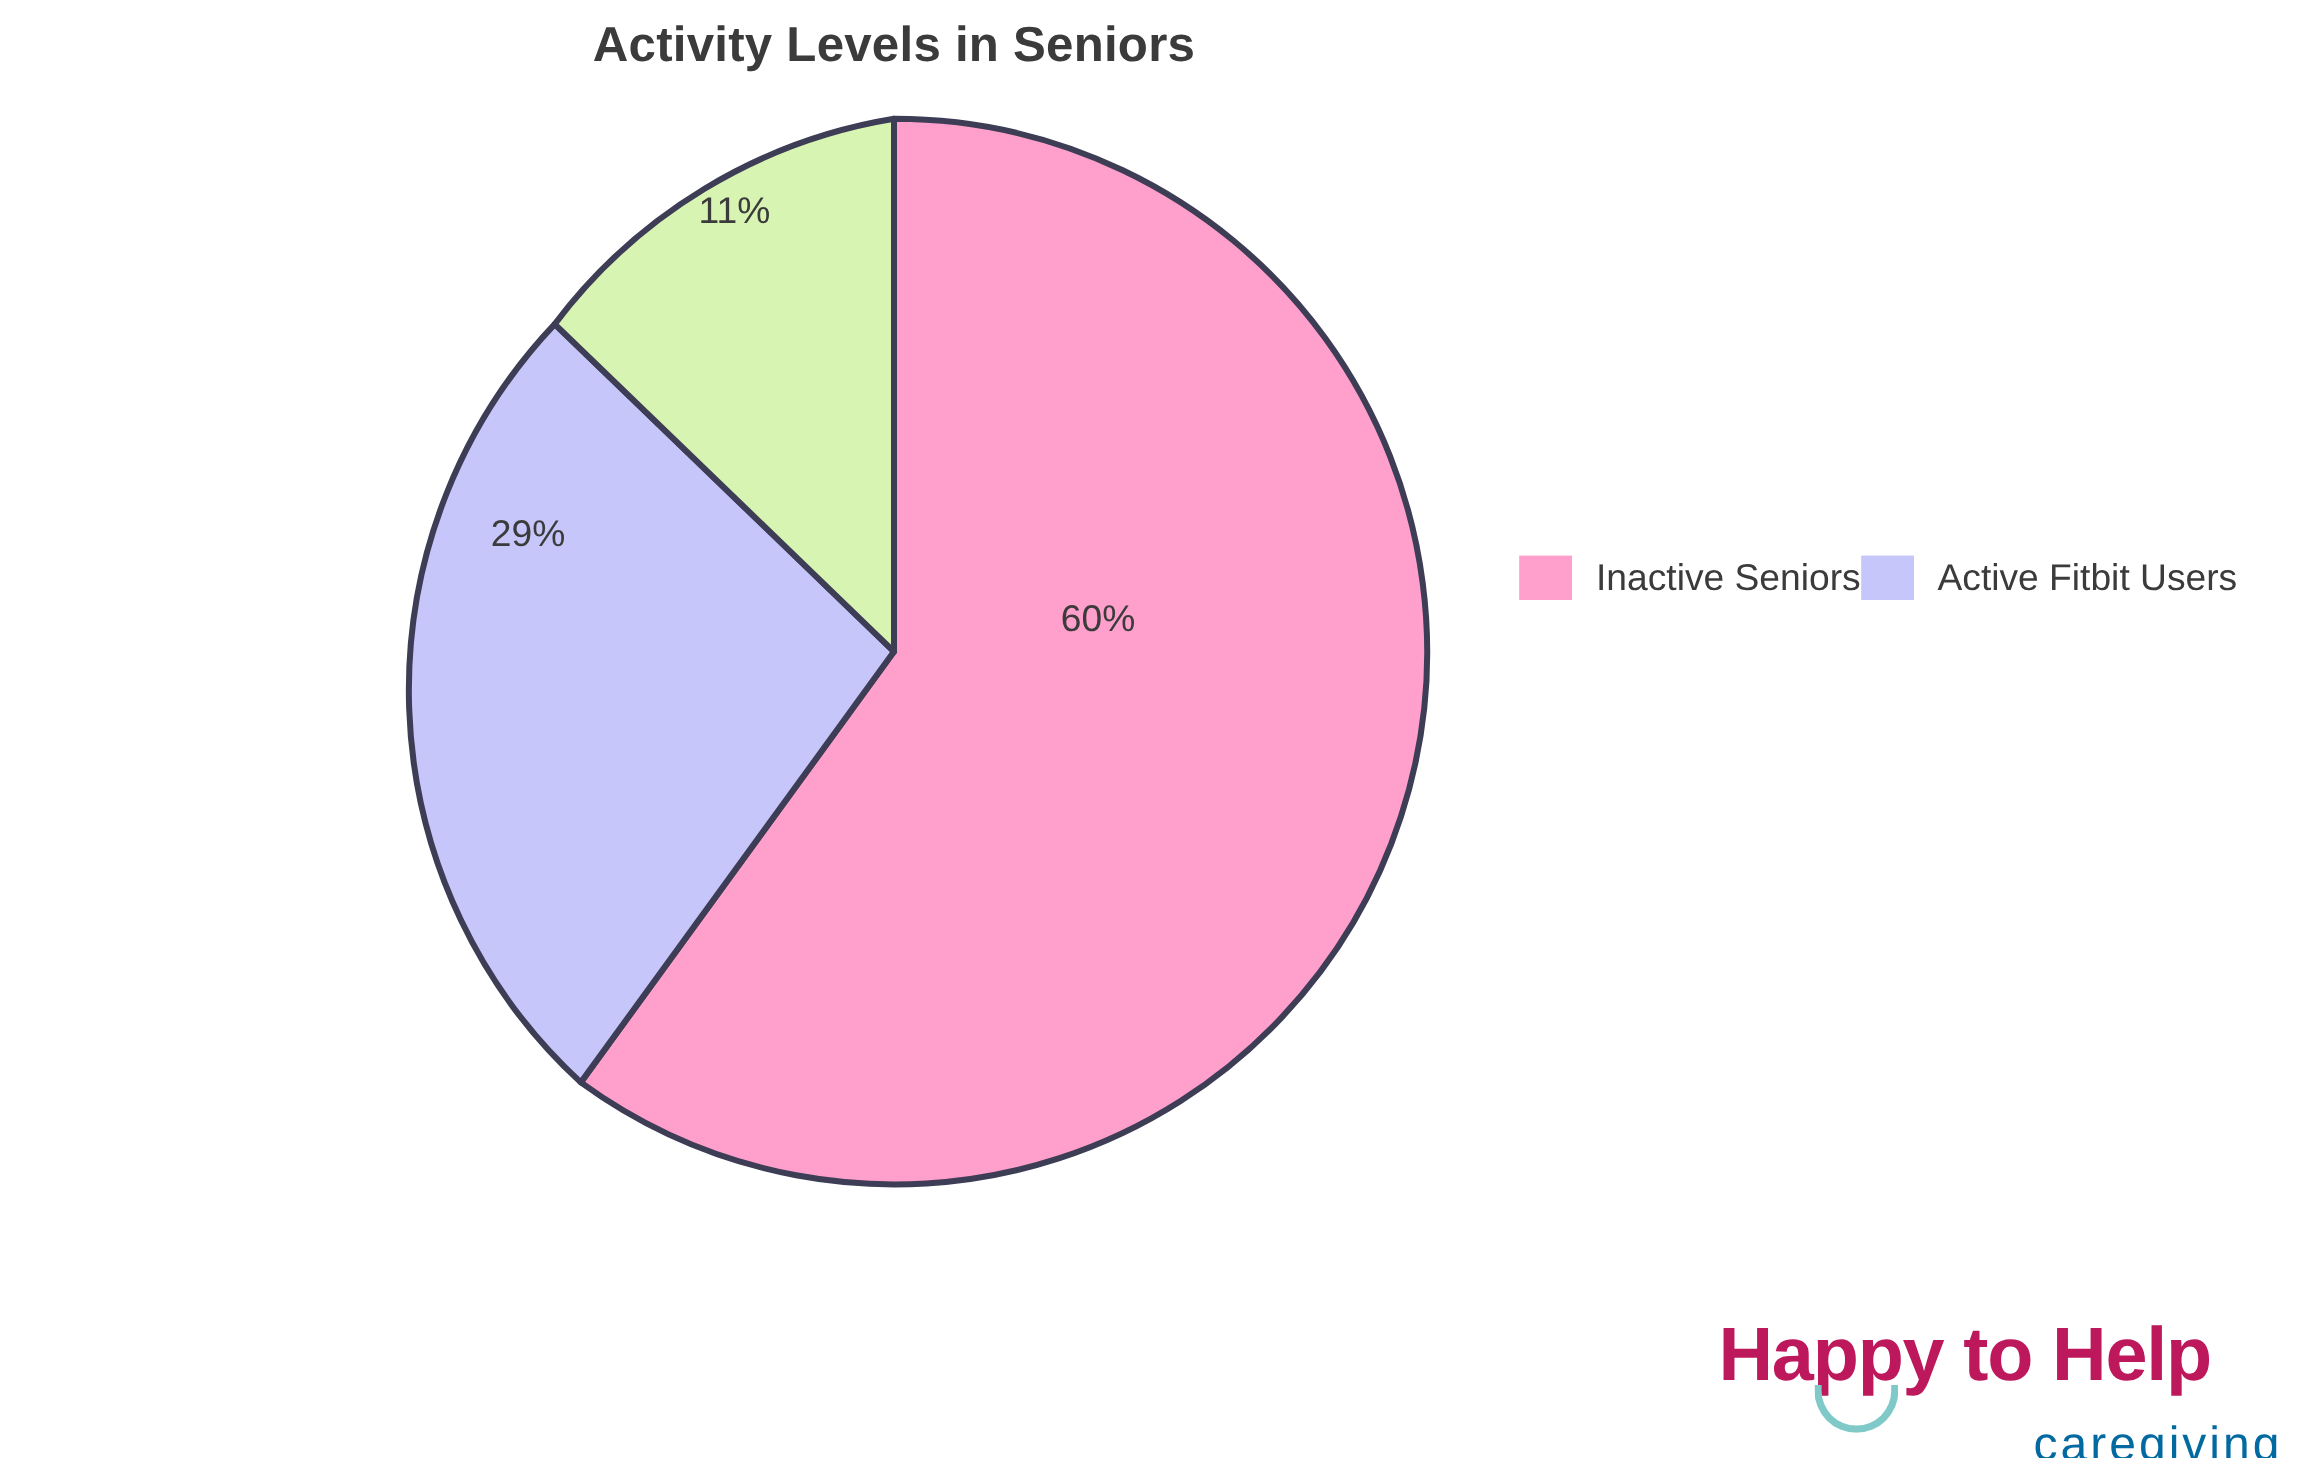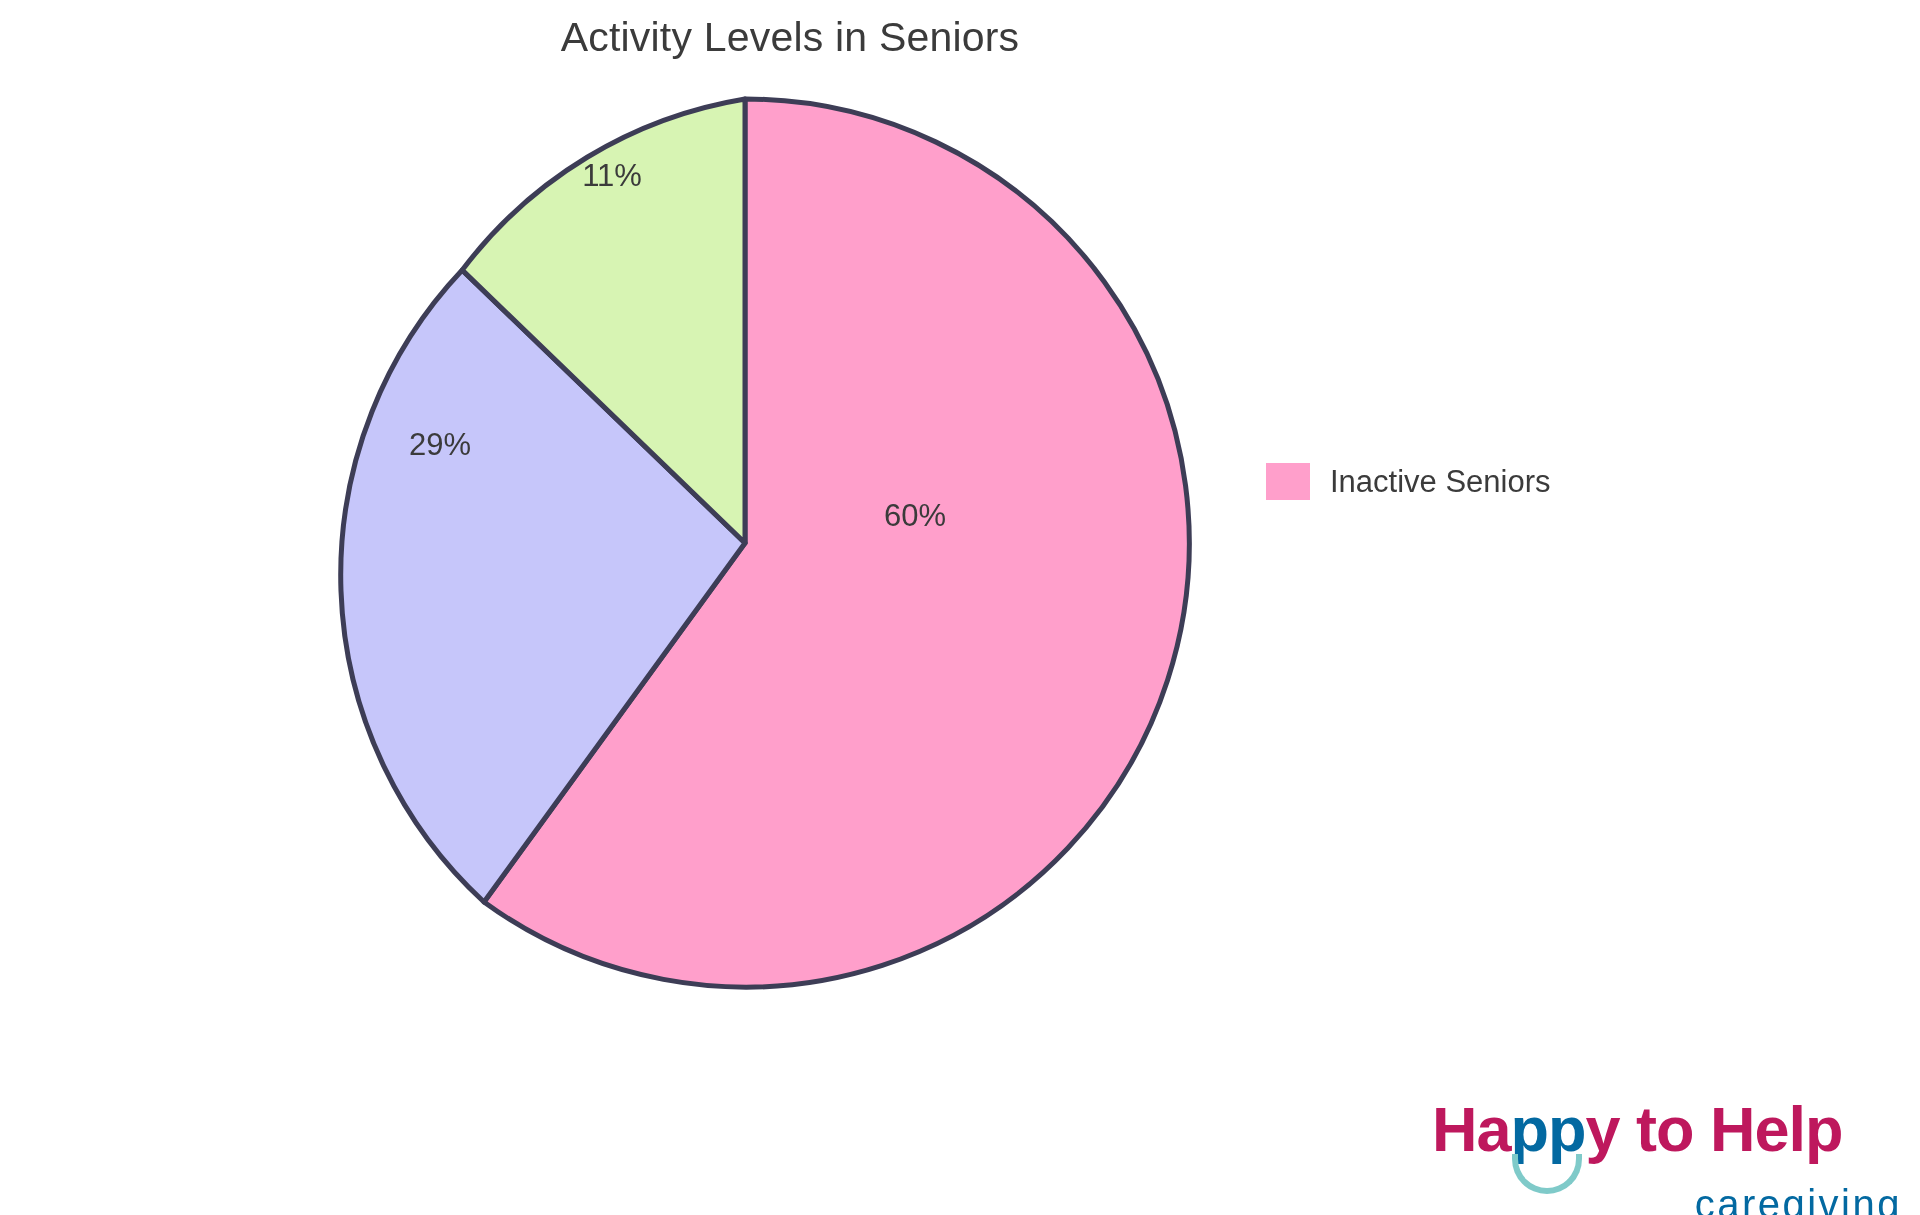--- a/index.html
+++ b/index.html
@@ -24,25 +24,24 @@
     height: 1215px;
   }
 
   #chart-title {
     position: absolute;
     left: 0px;
     top: 14px;
     width: 1490px;
     text-align: center;
     font-size: 41px;
-    font-weight: 400;
+    font-weight: 700;
     color: #3b3b3b;
     letter-spacing: 0.2px;
     white-space: nowrap;
-    padding-left: 45px;
   }
 
   #pie-wrap {
     position: absolute;
     left: 295px;
     top: 93px;
     width: 900px;
     height: 900px;
   }
   #pie-svg { display: block; }
@@ -87,21 +86,21 @@
   }
   #brand-wordmark {
     position: relative;
     font-size: 63px;
     font-weight: 700;
     line-height: 1;
     letter-spacing: -1px;
     white-space: nowrap;
   }
   .brand-coral { color: #be185d; }
-  .brand-teal  { color: #0369a1; }
+  .brand-teal  { color: #be185d; }
   #brand-smile {
     position: absolute;
     left: 80px;
     top: 56px;
     width: 58px;
     height: 34px;
     border: 6px solid #7fcac9;
     border-top: none;
     border-radius: 0 0 40px 40px;
   }
@@ -140,20 +139,24 @@
     </svg>
   </div>
 
   <div id="legend">
 
     <div class="legend-row">
       <span class="legend-swatch" style="background:#FF9FCB;"></span>
       <span class="legend-label">Inactive Seniors</span>
     </div>
 
+    <div class="legend-row">
+      <span class="legend-swatch" style="background:#C6C6FA;"></span>
+      <span class="legend-label">Active Fitbit Users</span>
+    </div>
 
   </div>
 
   <div id="brand-logo">
     <div id="brand-wordmark"><span class="brand-coral">Ha</span><span class="brand-teal">pp</span><span class="brand-coral">y</span><span class="brand-coral"> to Help</span></div>
     <div id="brand-smile"></div>
     <div id="brand-tagline">caregiving</div>
   </div>
 
 </div>

